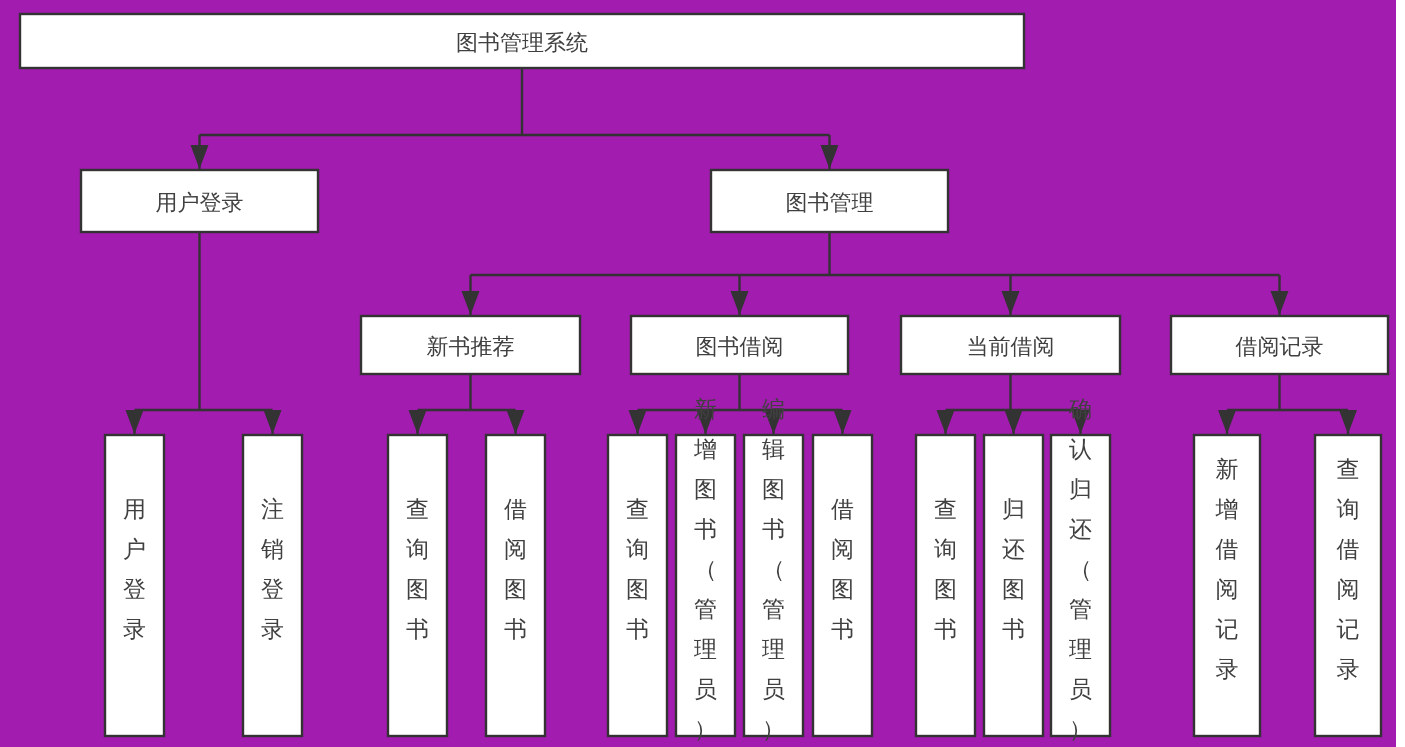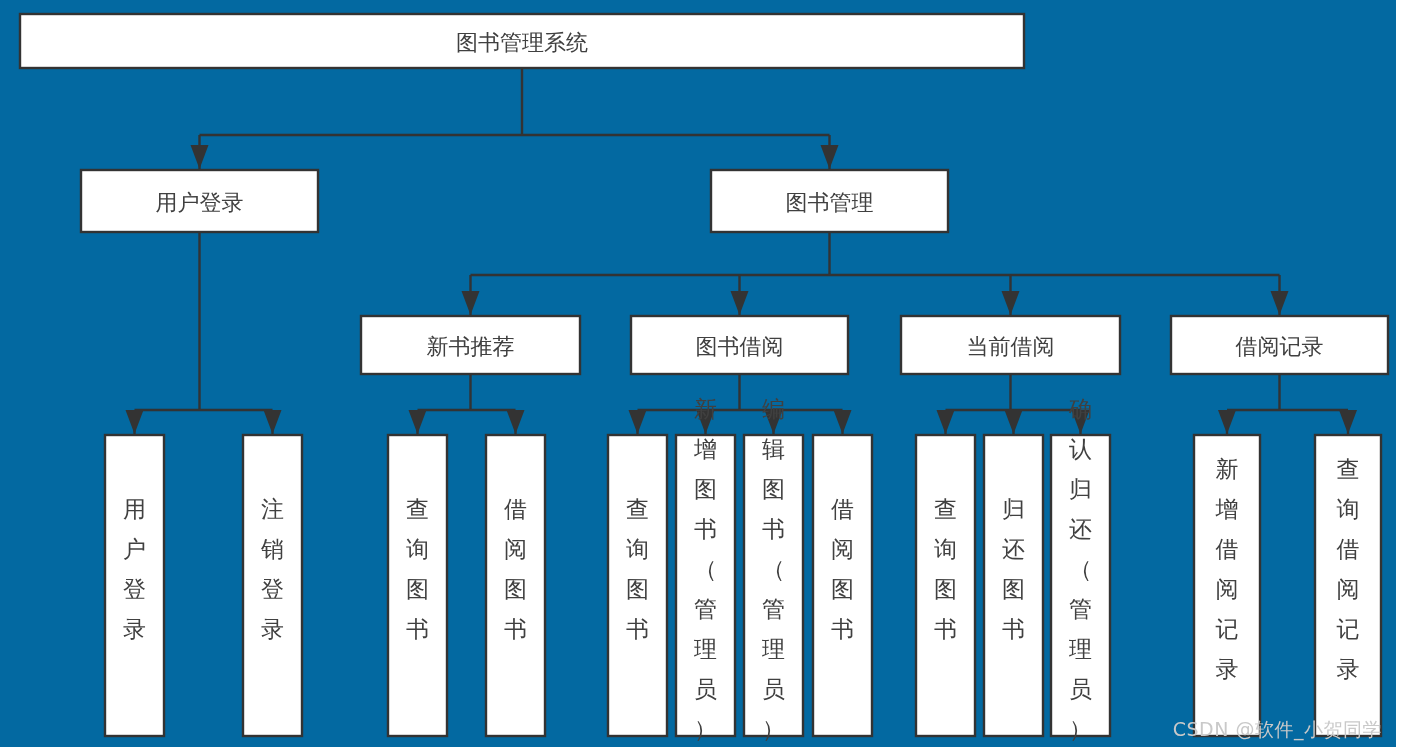--- a/index.html
+++ b/index.html
@@ -10,21 +10,21 @@
   body {
     width: 1405px;
     height: 747px;
     font-family: "Liberation Sans", "DejaVu Sans", sans-serif;
     overflow: hidden;
   }
   #diagram-root {
     position: relative;
     width: 1396px;
     height: 747px;
-    background: #0369a1;
+    background: #a21caf;
   }
   svg.diagram {
     position: absolute;
     left: 0;
     top: 0;
     width: 1405px;
     height: 747px;
   }
   .node-box {
     fill: #ffffff;
@@ -203,15 +203,14 @@
           <rect x="1194" y="435" width="66" height="301" class="node-box"></rect>
           <text x="1227" y="0" class="node-label-v"><tspan x="1227" y="476.5">新</tspan><tspan x="1227" y="516.5">增</tspan><tspan x="1227" y="556.5">借</tspan><tspan x="1227" y="596.5">阅</tspan><tspan x="1227" y="636.5">记</tspan><tspan x="1227" y="676.5">录</tspan></text>
         </g>
         <g>
           <rect x="1315" y="435" width="66" height="301" class="node-box"></rect>
           <text x="1348" y="0" class="node-label-v"><tspan x="1348" y="476.5">查</tspan><tspan x="1348" y="516.5">询</tspan><tspan x="1348" y="556.5">借</tspan><tspan x="1348" y="596.5">阅</tspan><tspan x="1348" y="636.5">记</tspan><tspan x="1348" y="676.5">录</tspan></text>
         </g>
       </g>
   </svg>
 
-  <div class="watermark">CSDN @软件_小贺同学</div>
 
 </div>
 
 </body></html>

